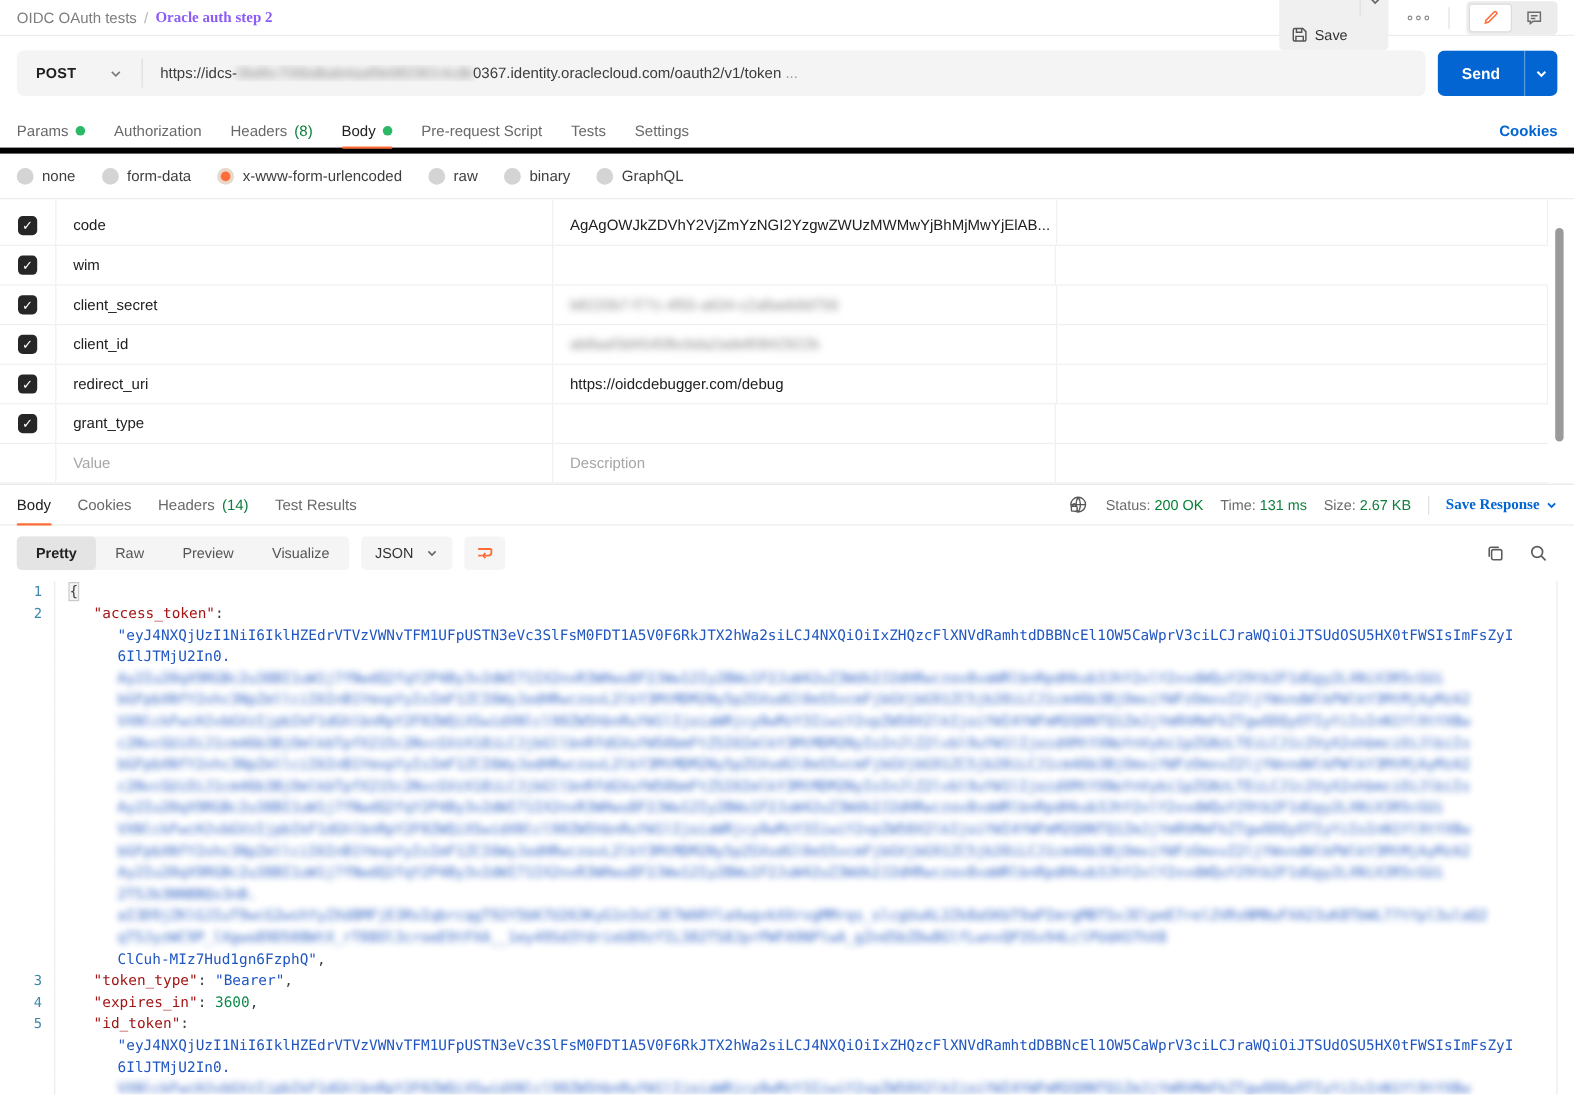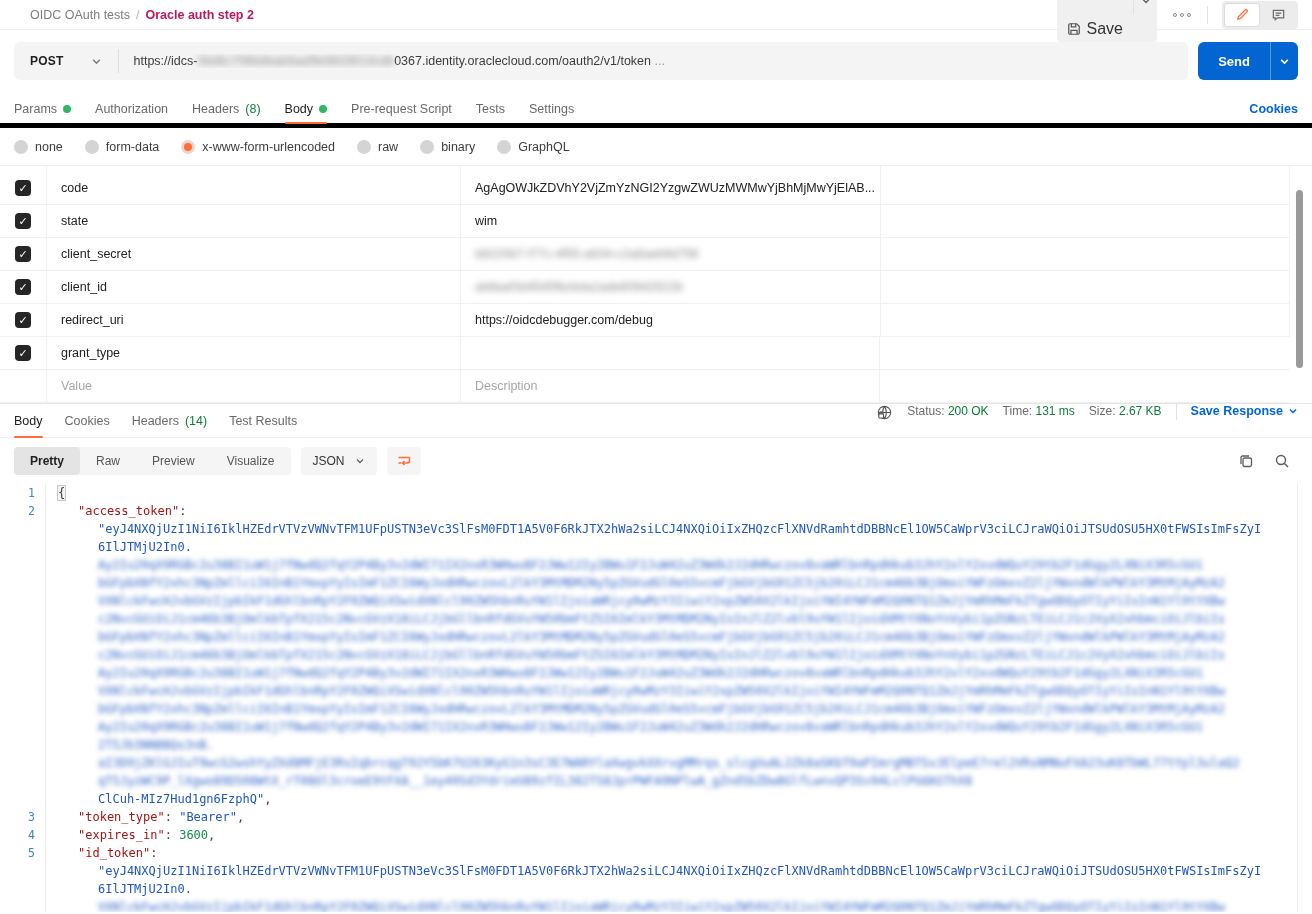--- a/index.html
+++ b/index.html
@@ -3,27 +3,27 @@
 <meta charset="utf-8">
 <style>
   * { margin:0; padding:0; box-sizing:border-box; }
   html,body { width:1312px; height:914px; overflow:hidden; background:#ffffff;
     font-family:"Liberation Sans", sans-serif; color:#212121; }
 
   
   .topbar { height:30px; display:flex; align-items:center; justify-content:space-between;
     padding:0 14px; border-bottom:1px solid #ececec; }
   .crumbs { display:flex; align-items:center; gap:6px; font-size:12.5px; }
-  .crumb-col { color:#7d7d7d;margin-left:16px; }
+  .crumb-col { color:#7d7d7d; }
   .crumb-sep { color:#b5b5b5; }
-  .crumb-req { font-weight:bold; color:#be185d; }
+  .crumb-req { font-weight:bold; color:#8b5cf6;font-family:Liberation Serif, serif; }
   .top-actions { display:flex; align-items:center; }
   .btn-save-grp { display:flex; background:#f0f0f0; border-radius:4px; overflow:hidden; }
   .btn-save { display:flex; align-items:center; gap:6px; padding:0 10px; height:26px;
-    font-size:16px; color:#333; cursor:pointer;margin-top:28px; }
+    font-size:12px; color:#333; cursor:pointer;margin-top:28px; }
   .btn-save-caret { width:24px; height:26px; display:flex; align-items:center; justify-content:center;
     border-left:1px solid #e0e0e0; cursor:pointer; }
   .dots3 { display:flex; gap:3px; margin:0 16px; cursor:pointer; }
   .dots3 span { width:4px; height:4px; border:1.3px solid #8a8a8a; border-radius:50%; }
   .vdiv { width:1px; height:18px; background:#e2e2e2; margin-right:14px; }
   .seg2 { display:flex; background:#ececec; border-radius:4px; padding:2px; }
   .seg2 .segbtn { width:36px; height:24px; display:flex; align-items:center; justify-content:center;
     border-radius:3px; cursor:pointer; }
   .seg2 .segbtn.on { background:#fff; border:1px solid #dcdcdc; }
 
@@ -74,26 +74,26 @@
   .cbx { width:16px; height:16px; background:#262626; border-radius:4px; color:#fff; font-size:11px;
     display:flex; align-items:center; justify-content:center; cursor:pointer; }
   .vredact { filter:blur(3px); color:#8a8a8a; }
   .ph { color:#a6a6a6; }
   .tscroll { position:absolute; right:9px; top:24px; width:7px; height:178px; background:#9a9a9a; border-radius:4px; }
   .sect-div { border-bottom:1px solid #e6e6e6; }
 
   
   .resphead { height:34px; display:flex; align-items:stretch; padding:0 14px; border-bottom:1px solid #ececec; }
   .rtabs { display:flex; gap:22px; }
-  .respmeta { margin-left:auto; display:flex; align-items:flex-start; gap:14px; font-size:12px; }
+  .respmeta { margin-left:auto; display:flex; align-items:center; gap:14px; font-size:12px; }
   .mlabel { color:#6b6b6b; }
   .mval { color:#0f7e3d; }
   .mstat { color:#007f31; }
   .saveresp { display:flex; align-items:center; gap:5px; color:#0265d2; font-weight:bold;
-    font-size:12.5px; cursor:pointer; }
+    font-size:12.5px; cursor:pointer;font-family:Liberation Serif, serif; }
   .meta-div { width:1px; height:16px; background:#e0e0e0; }
 
   
   .viewbar { display:flex; align-items:center; gap:10px; padding:9px 14px 9px; }
   .segview { display:flex; background:#f5f5f5; border-radius:4px; padding:0; }
   .vtab { padding:7px 16px; font-size:12px; color:#555; border-radius:4px; cursor:pointer; }
   .vtab.active { background:#e4e4e4; color:#212121; font-weight:bold; }
   .jsonsel { display:flex; align-items:center; gap:10px; background:#f5f5f5; border-radius:4px;
     padding:7px 12px; font-size:12px; color:#333; cursor:pointer; }
   .wrapbtn { width:34px; height:28px; background:#f5f5f5; border-radius:4px; display:flex;
@@ -257,21 +257,20 @@
       <div class="pcell">code</div>
       <div class="pcell">
         <span>AgAgOWJkZDVhY2VjZmYzNGI2YzgwZWUzMWMwYjBhMjMwYjElAB...</span>
       </div>
       <div class="pcell desc"></div>
     </div>
     <div class="prow">
       <div class="pcell cbcell">
         <div class="cbx">✓</div>
       </div>
-      <div class="pcell">state</div>
       <div class="pcell">
         <span>wim</span>
       </div>
       <div class="pcell desc"></div>
     </div>
     <div class="prow">
       <div class="pcell cbcell">
         <div class="cbx">✓</div>
       </div>
       <div class="pcell">client_secret</div>

